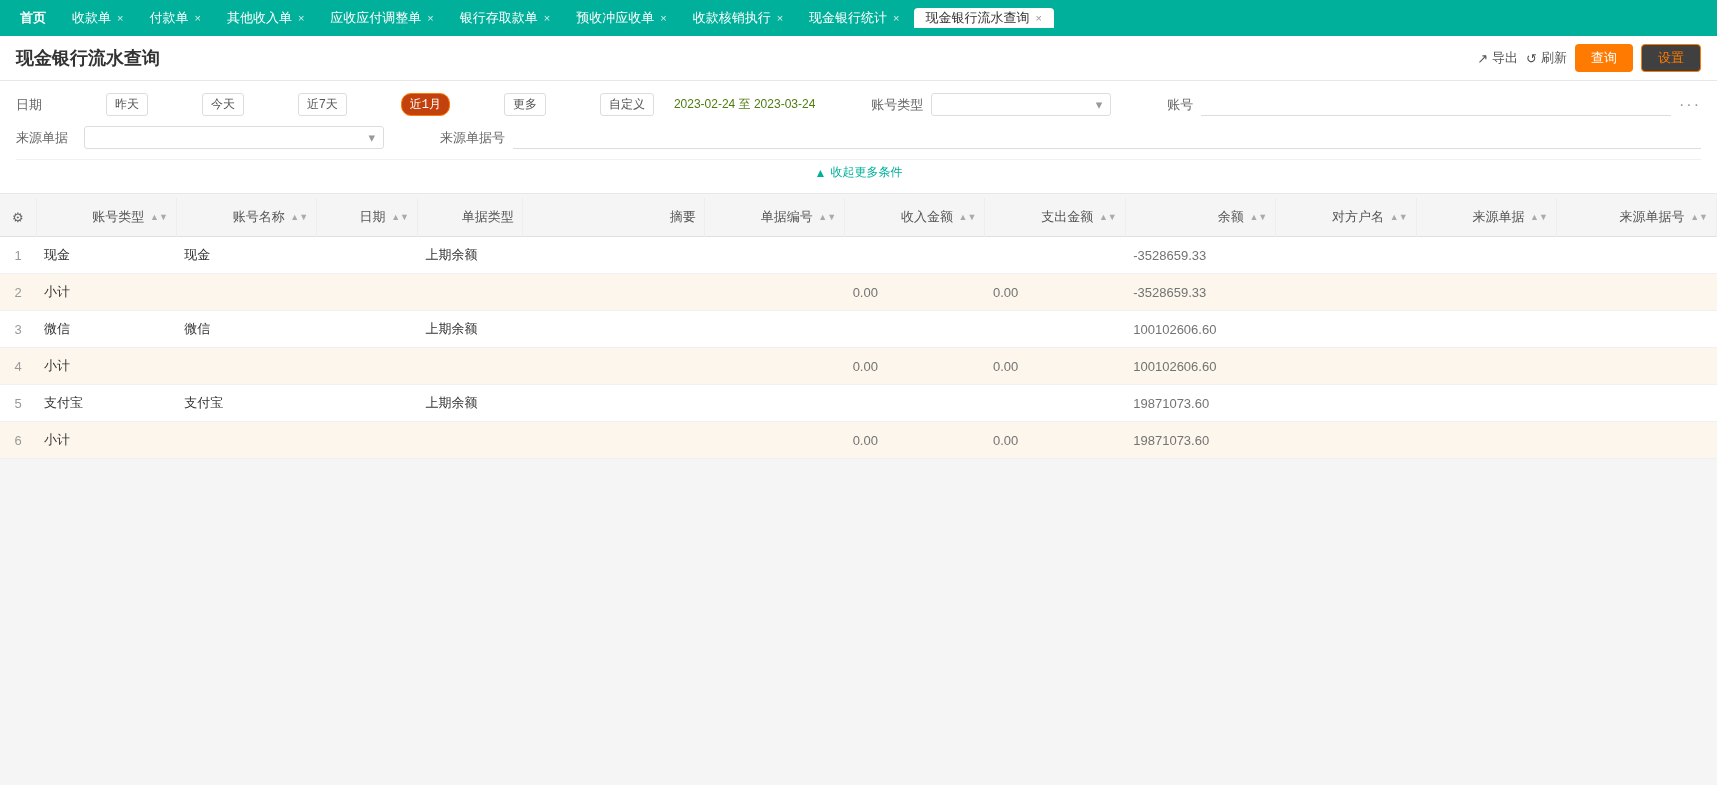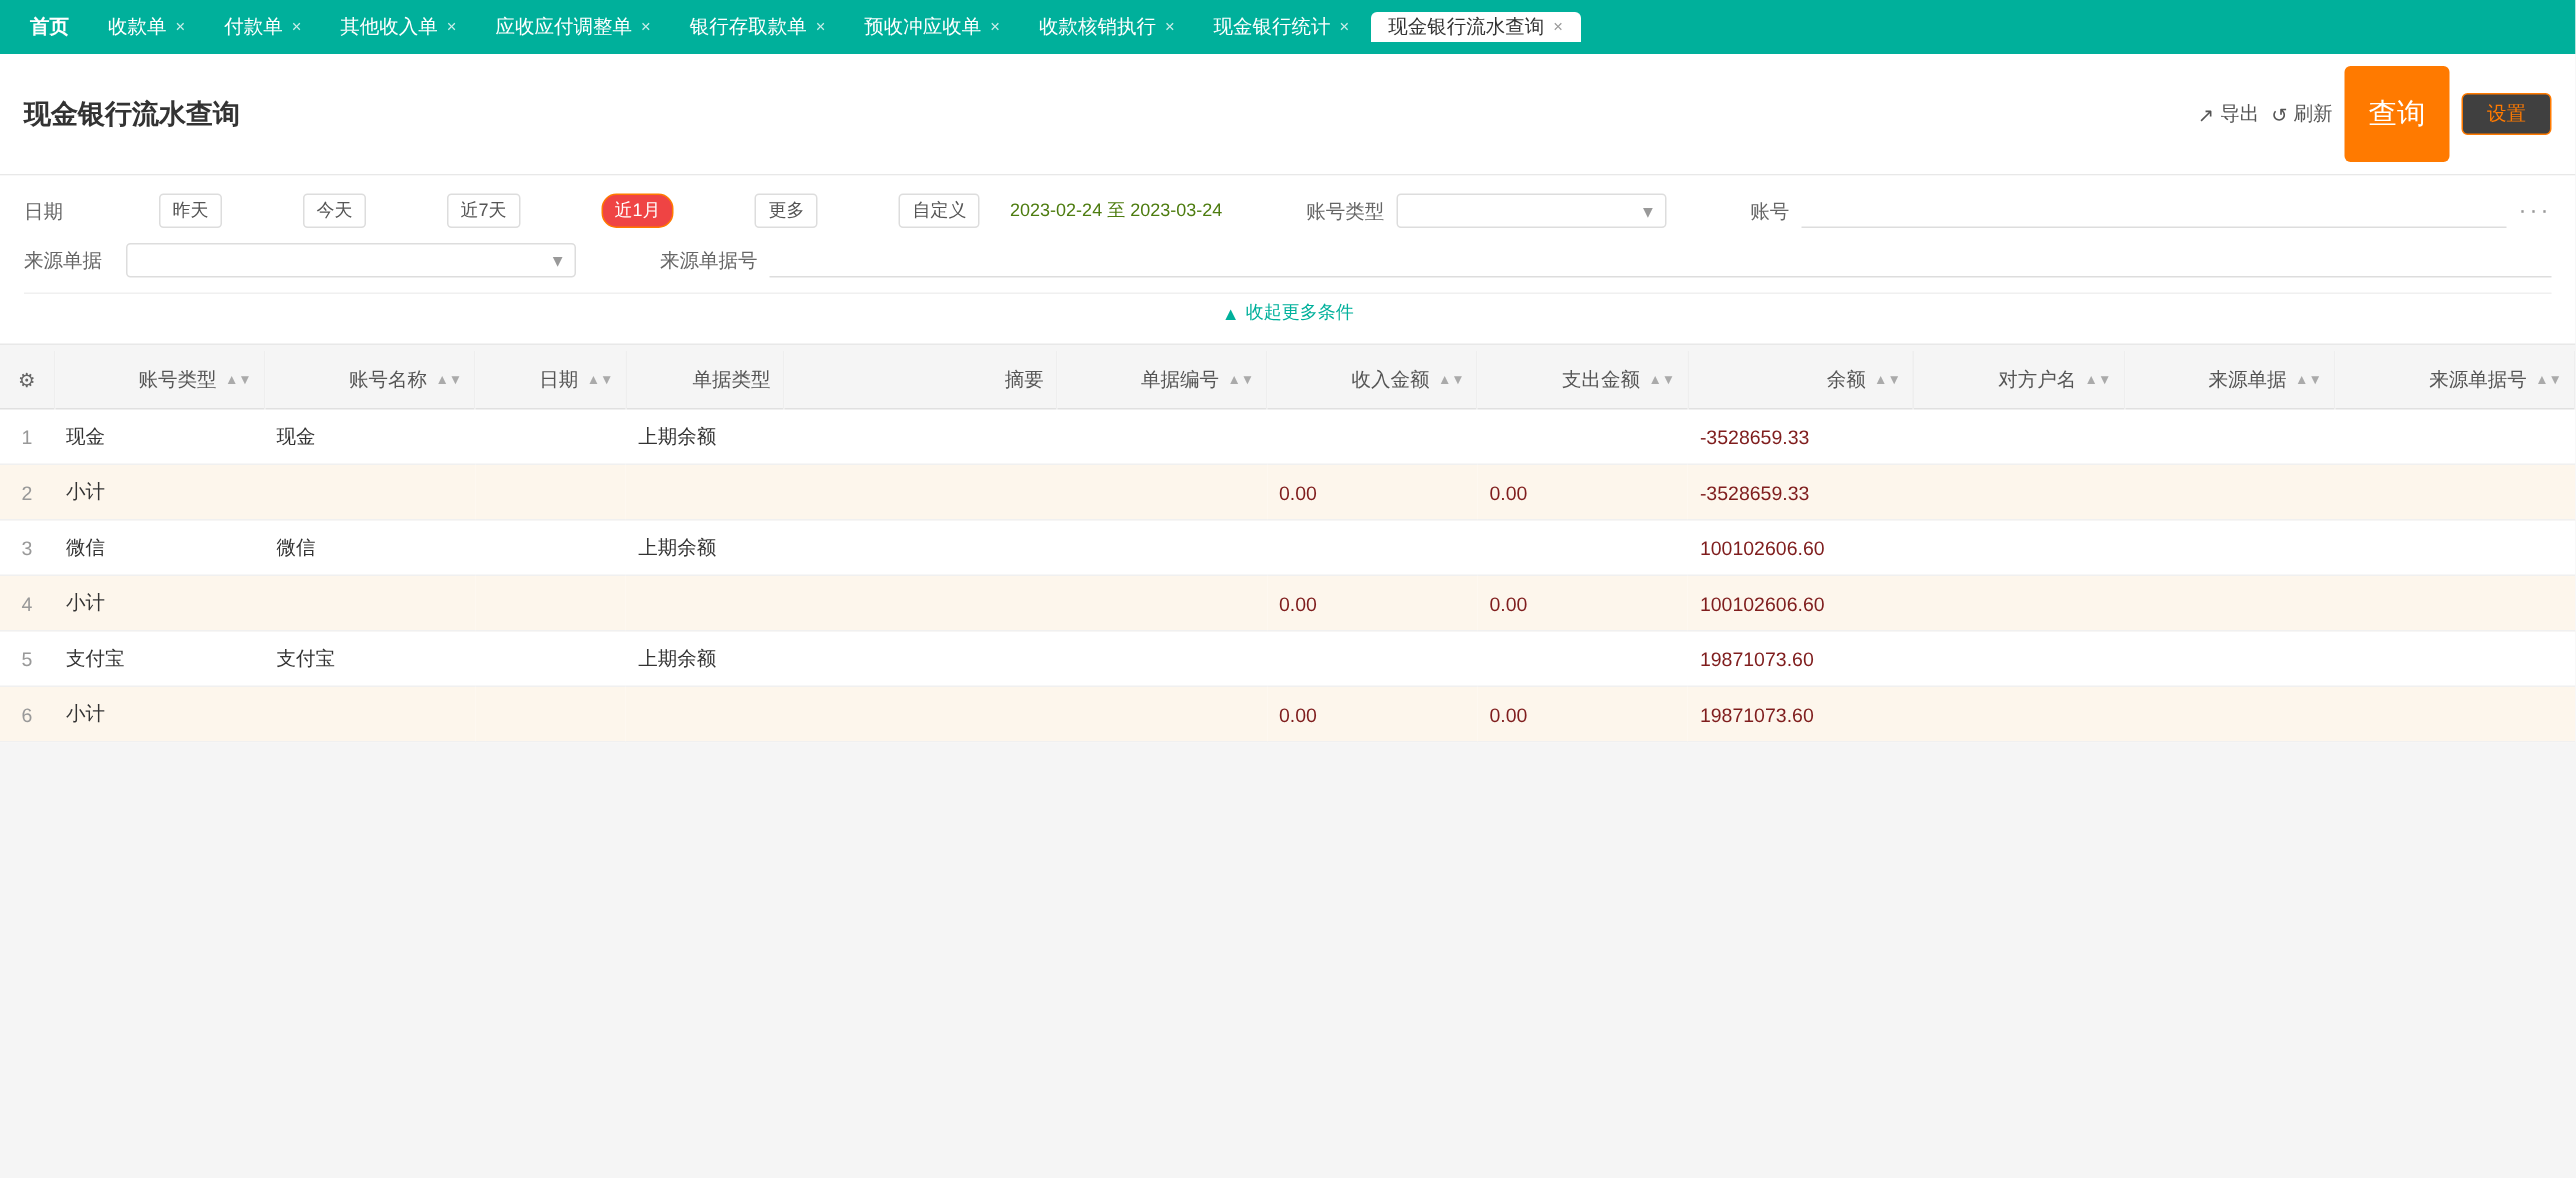--- a/index.html
+++ b/index.html
@@ -64,23 +64,23 @@
       gap: 4px;
       color: #555;
       cursor: pointer;
       font-size: 13px;
     }
     .btn-orange {
       background: #ff7a00;
       color: #fff;
       border: none;
       border-radius: 4px;
-      padding: 19px 16px;
-      cursor: pointer;
-      font-size: 19px;
+      padding: 5px 16px;
+      cursor: pointer;
+      font-size: 13px;
     }
     .btn-outline {
       background: #404040;
       color: #ff7a00;
       border: 1px solid #ff7a00;
       border-radius: 4px;
       padding: 4px 16px;
       cursor: pointer;
       font-size: 13px;
     }
@@ -112,24 +112,25 @@
       padding: 2px 8px;
       border: 1px solid #ddd;
       border-radius: 3px;
       background: #fff;
       cursor: pointer;
       font-size: 12px;
       color: #555;
       margin-left: 48px;
     }
     .date-btn.active {
-      background: #ef4444;
+      background: #c2410c;
       color: #fff;
       border-color: #ff7a00;
       border-radius: 10px;
+      font-family: Liberation Mono, monospace;
     }
     .date-range {
       font-size: 12px;
       color: #4d7c0f;
       margin-left: 4px;
     }
     .filter-select {
       display: flex;
       align-items: center;
       gap: 4px;
@@ -208,21 +209,21 @@
     tbody tr {
       border-bottom: 1px solid #f0f0f0;
     }
     tbody tr:nth-child(odd) { background: #fff; }
     tbody tr.subtotal { background: #fdf6ec; }
     tbody td {
       padding: 9px 8px;
       white-space: nowrap;
       color: #333;
     }
-    tbody td.num { color: #7f1d1d; margin-top: 21px; }
+    tbody td.num { color: #737373; margin-top: 21px; }
     tbody td.row-num { color: #999; text-align: center; }
     .settings-icon { color: #666; cursor: pointer; }
   </style>
 </head>
 <body>
 
 <nav class="top-nav">
 
 <div class="nav-tab home">首页</div>
     <div class="nav-tab">收款单<span class="close-x">×</span></div>

